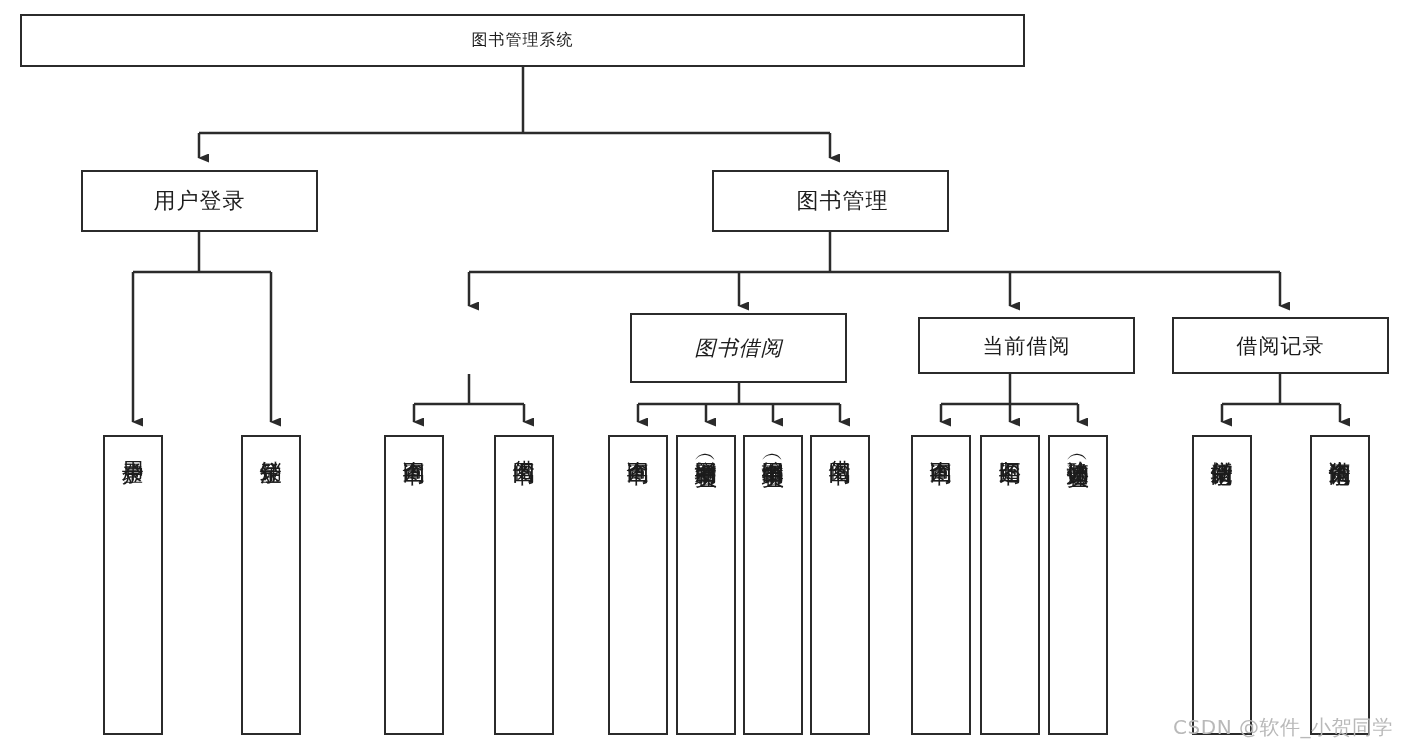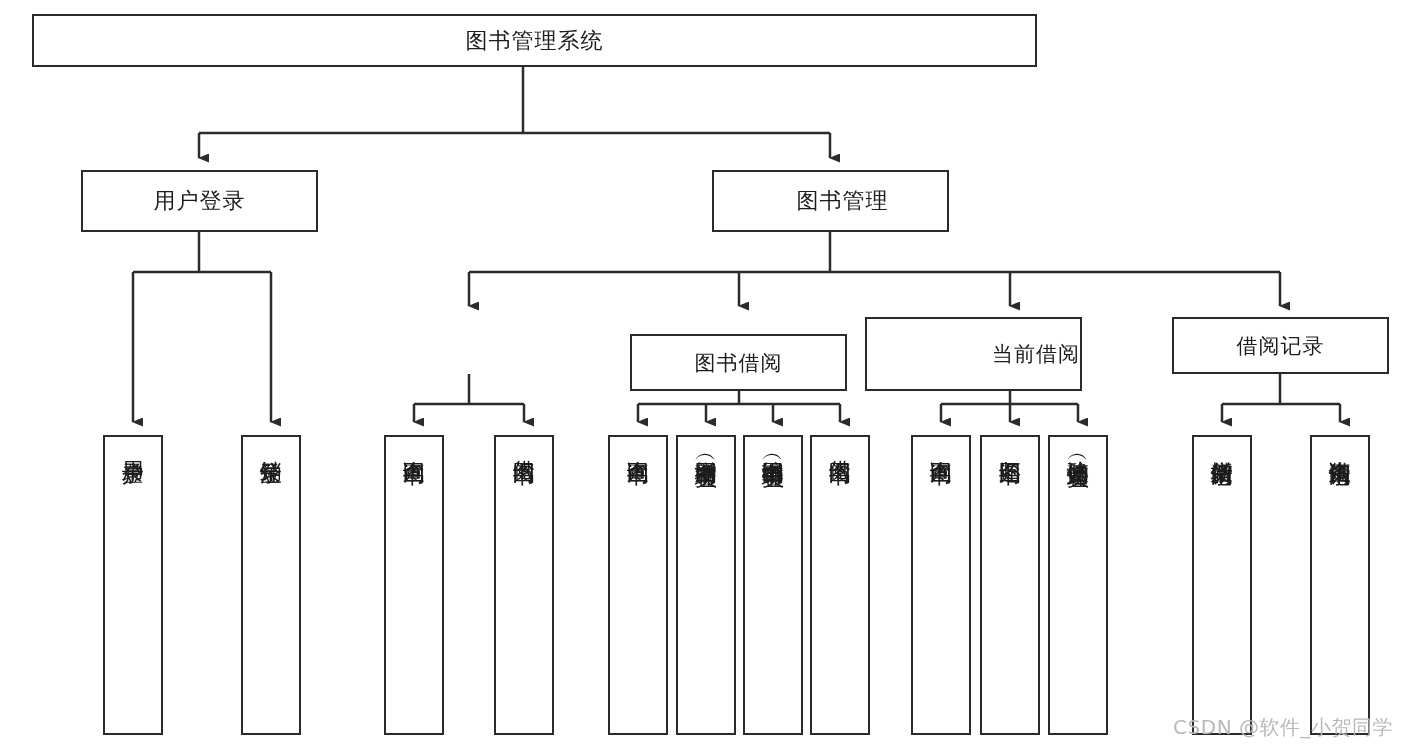--- a/index.html
+++ b/index.html
@@ -30,22 +30,21 @@
     position: absolute;
     box-sizing: border-box;
     background: #ffffff;
     border: 2.5px solid #2b2b2b;
     display: flex;
     align-items: center;
     justify-content: center;
     color: #1c1c1c;
   }
   .node.level0 {
-    font-size: 22px;
-    margin-left: 12px;
+    font-size: 16px;
   }
   .node.level1 {
     font-size: 22px;
   }
   .node.level2 {
     font-size: 21px;
   }
   .node.leaf {
     font-size: 22px;
     padding: 6px 2px;
@@ -134,24 +133,24 @@
     <span class="htext">图书管理系统</span>
   </div>
 
   <div class="node level1" style="left:81px; top:170px; width:237px; height:62px;">
     <span class="htext">用户登录</span>
   </div>
   <div class="node level1" style="left:712px; top:170px; width:237px; height:62px;padding-left:24px;">
     <span class="htext">图书管理</span>
   </div>
 
-  <div class="node level2" style="left:630px; top:334px; width:217px; height:57px;">
+  <div class="node level2" style="left:630px; top:313px; width:217px; height:70px;font-style:italic;">
     <span class="htext">图书借阅</span>
   </div>
-  <div class="node level2" style="left:865px; top:317px; width:217px; height:74px;justify-content:flex-end;">
+  <div class="node level2" style="left:918px; top:317px; width:217px; height:57px;">
     <span class="htext">当前借阅</span>
   </div>
   <div class="node level2" style="left:1172px; top:317px; width:217px; height:57px;text-align:right;">
     <span class="htext">借阅记录</span>
   </div>
 
   <div class="node leaf" style="left:103px; top:435px; width:60px; height:300px;">
     <span class="vtext">用户登录</span>
   </div>
   <div class="node leaf" style="left:241px; top:435px; width:60px; height:300px;">

